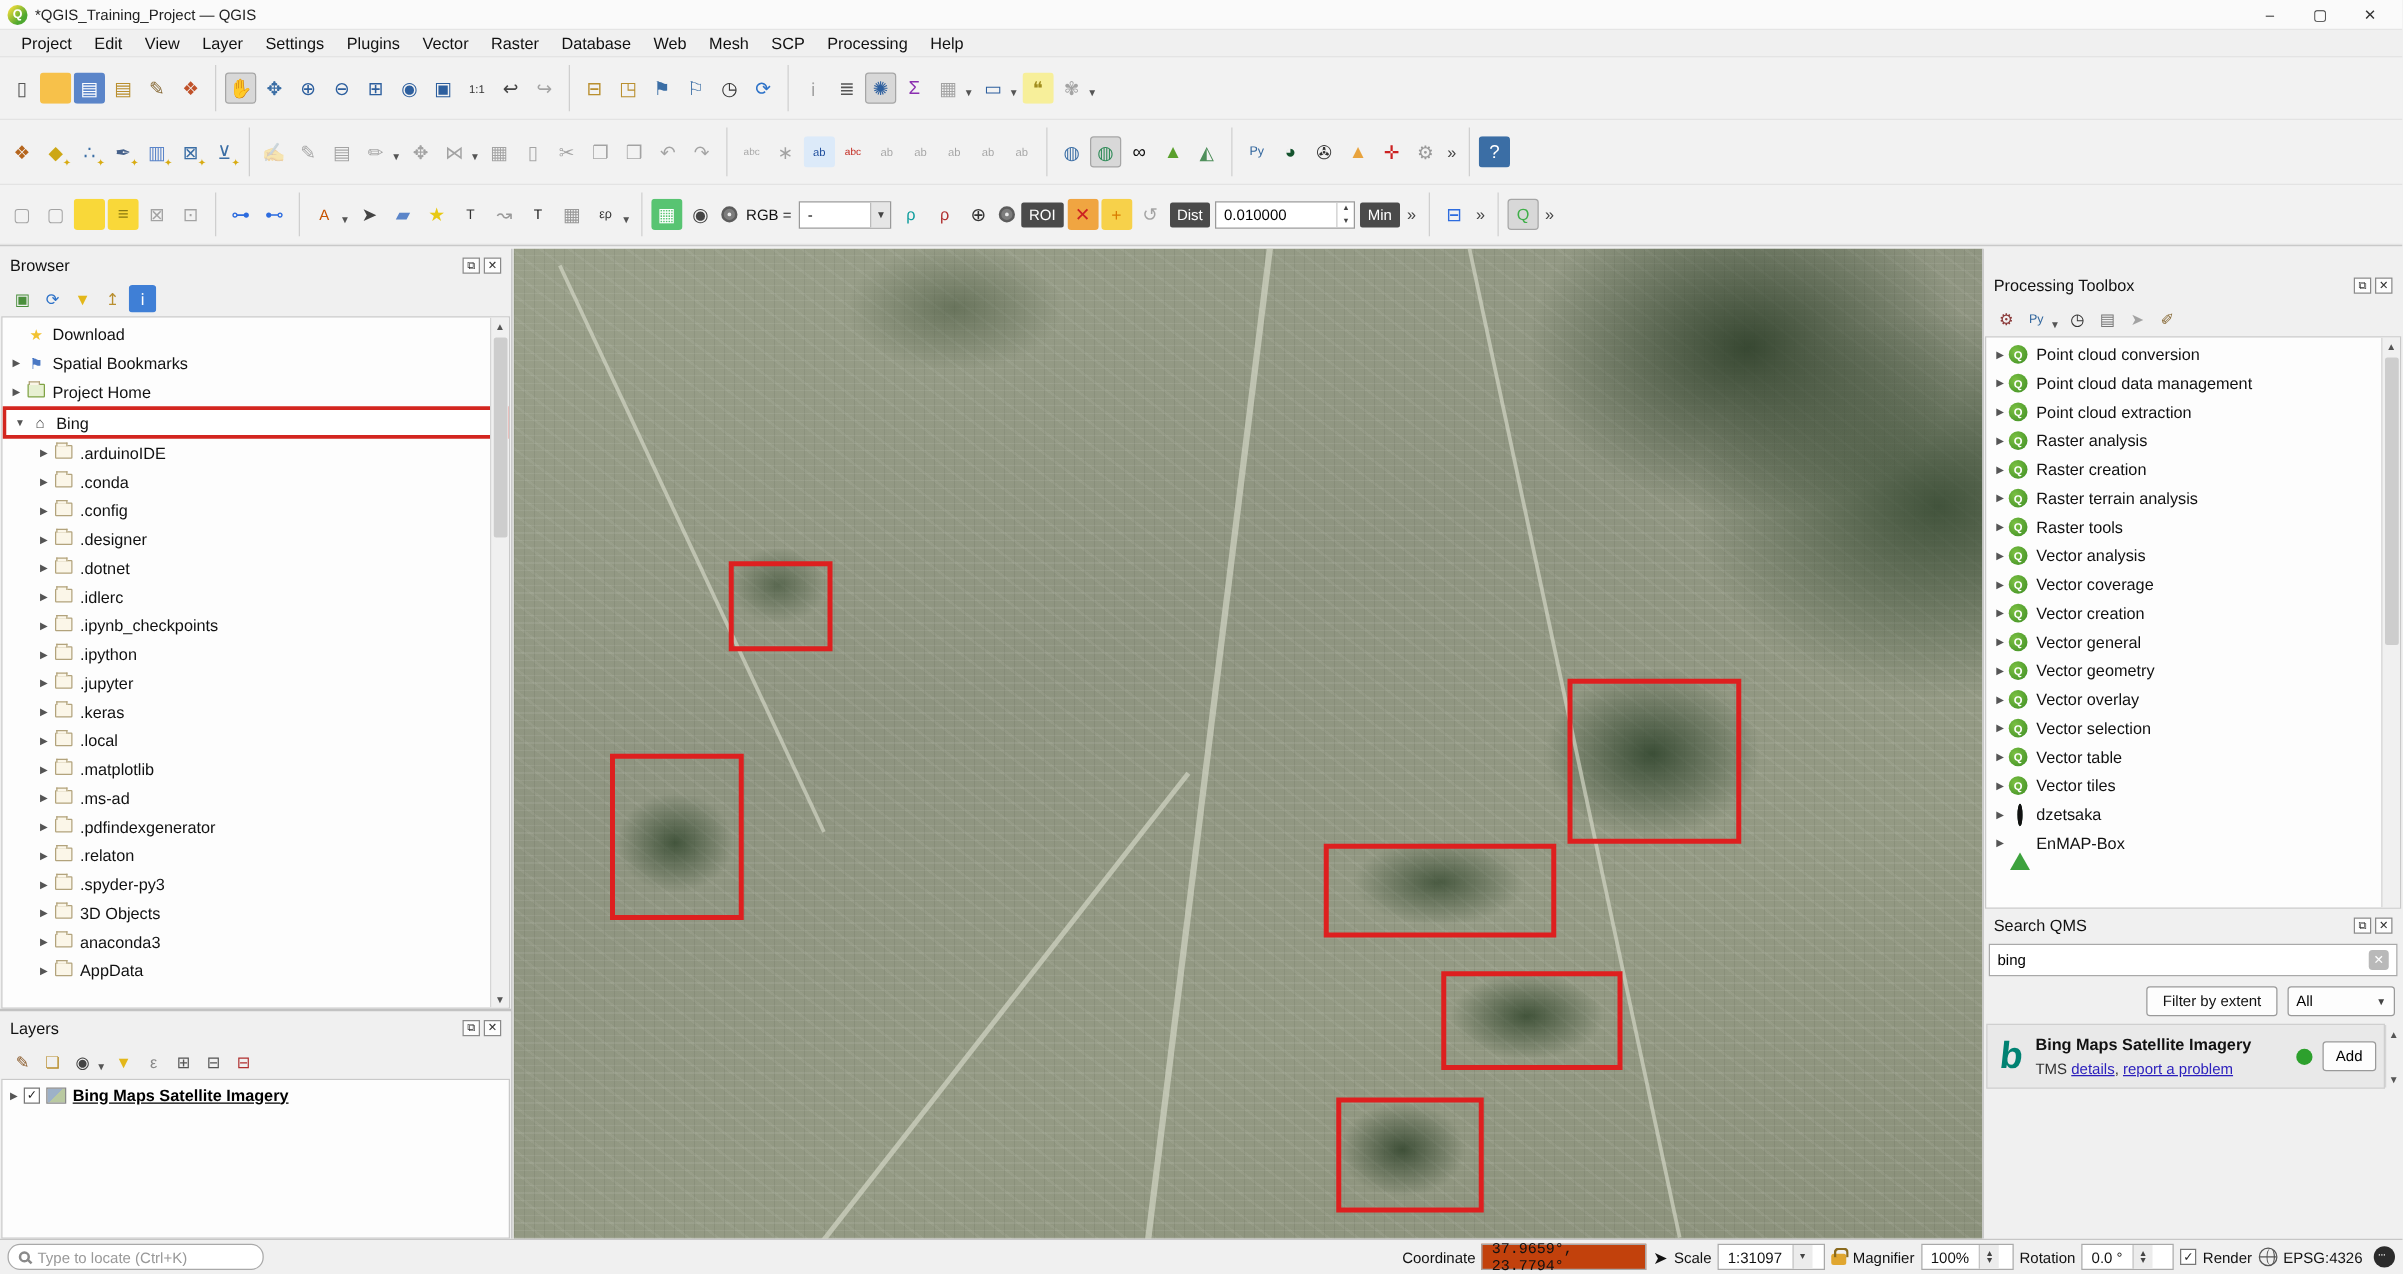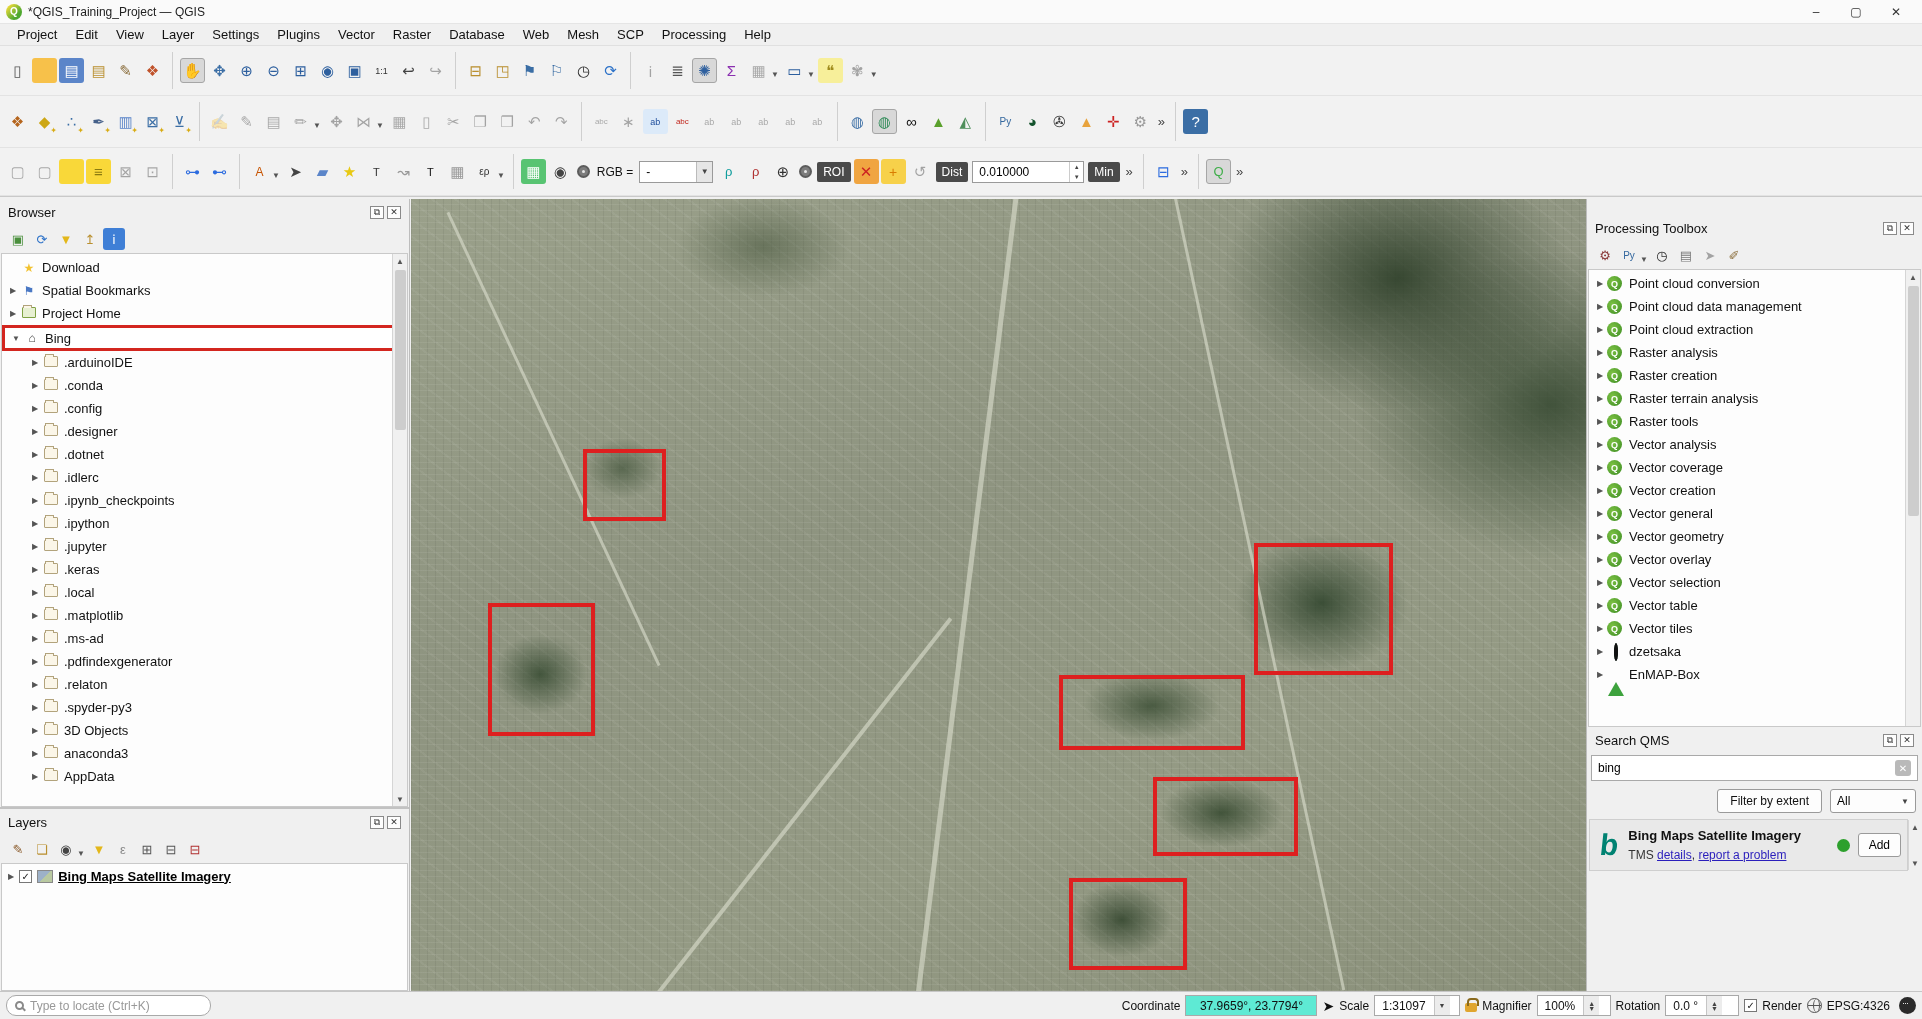--- a/index.html
+++ b/index.html
@@ -105,21 +105,21 @@
   .greendot { width:13px; height:13px; border-radius:50%; background:#2da02d; margin:0 8px 0 auto; flex:none;}
   .addbtn { background:#fdfdfd; border:1px solid #9a9a9a; border-radius:3px; font-size:12px; padding:4px 10px;}
   .dlrow { display:flex; align-items:center; justify-content:center; gap:6px; font-size:12px; padding:8px 0; margin-top:auto; margin-bottom:10px;}
   .dlrow a { color:#2a1ebc; }
   .bell { width:14px; height:12px; background:#f2a73b; border-radius:7px 7px 2px 2px; position:relative;}
   .bell::after{content:"";position:absolute;bottom:-3px;left:5px;width:4px;height:3px;border-radius:50%;background:#f2a73b;}
   
   #statusbar { position:absolute; left:0; right:0; bottom:0; height:28px; background:#f0f0f0; border-top:1px solid #c6c6c6; display:flex; align-items:center; padding:0 6px; font-size:12px; color:#111;}
   .locate { display:flex; align-items:center; gap:6px; background:#fff; border:1px solid #a9a9a9; border-radius:10px; height:21px; width:205px; padding:0 8px; color:#999;}
   .sb-right { margin-left:auto; display:flex; align-items:center; gap:5px; }
-  .sb-box { background:#5eead4; border:1px solid #a9a9a9; height:21px; display:flex; align-items:center; padding:0 7px; }
+  .sb-box { background:#c2410c; border:1px solid #a9a9a9; height:21px; display:flex; align-items:center; padding:0 7px;font-family:Liberation Mono, monospace; }
   .sb-combo { background:#fff; border:1px solid #a9a9a9; height:21px; display:flex; align-items:center; padding-left:7px;}
   .sb-combo .arr, .sb-spin .ud { margin-left:8px; font-size:7px; color:#444; background:#ececec; align-self:stretch; display:flex; align-items:center; padding:0 4px; border-left:1px solid #c5c5c5;}
   .sb-spin { background:#fff; border:1px solid #a9a9a9; height:21px; display:flex; align-items:center; padding-left:7px;}
   .sb-spin .ud { flex-direction:column; justify-content:center; line-height:5px;}
   .lock { width:12px; height:9px; background:#e0a62f; border-radius:2px; position:relative; margin-top:4px;}
   .lock::before{content:"";position:absolute;top:-5px;left:2px;width:8px;height:6px;border:2px solid #8a6a1d;border-bottom:none;border-radius:4px 4px 0 0;}
   .msgdot { width:17px; height:17px; border-radius:50%; background:#2b2b2b; position:relative; margin-left:4px;}
   .msgdot::after{content:"···";color:#fff;font-size:9px;position:absolute;left:3px;top:1px;letter-spacing:-1px;}
   .globe { width:15px; height:15px; border-radius:50%; border:1.5px solid #555; position:relative; display:inline-block;}
   .globe::after{content:"";position:absolute;left:45%;top:0;bottom:0;width:35%;border-left:1px solid #555;border-right:1px solid #555;border-radius:50%;}

